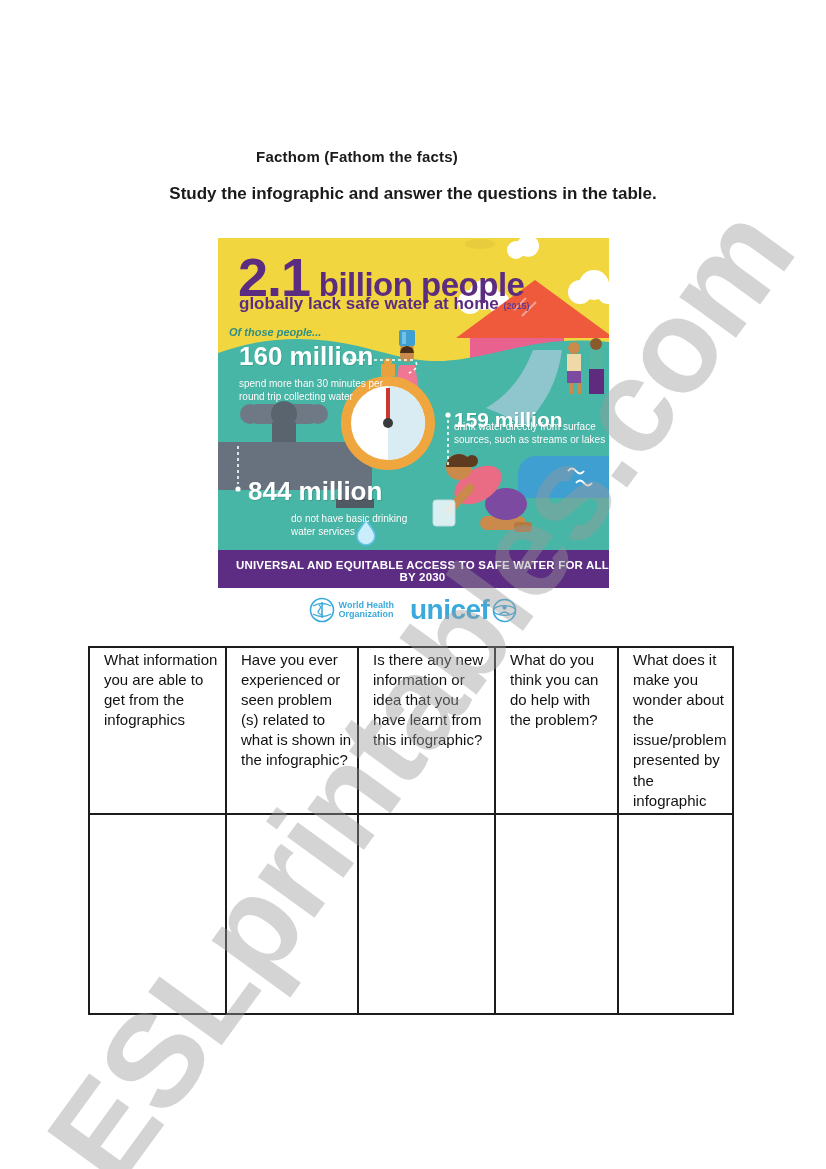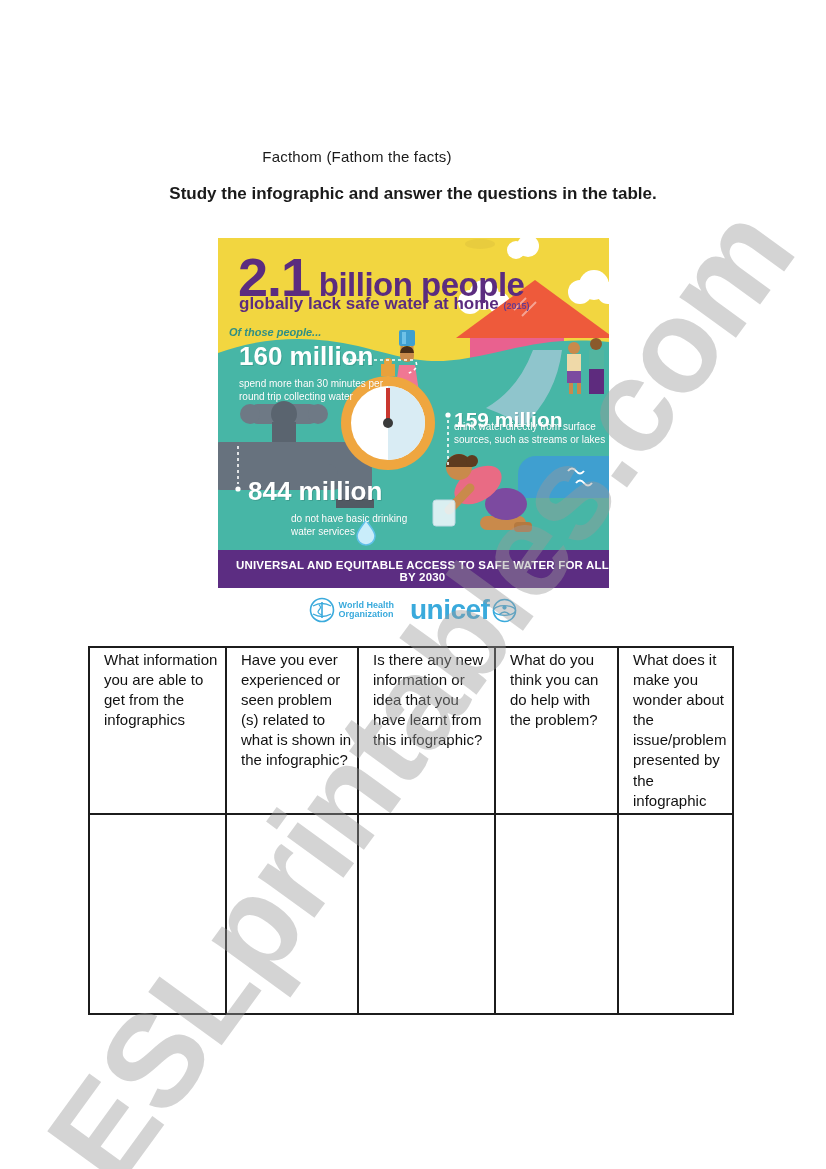--- a/index.html
+++ b/index.html
@@ -1,21 +1,21 @@
 <!DOCTYPE html>
 <html><head>
 <meta charset="utf-8">
 <style>
   html,body{margin:0;padding:0;background:#e8e8e8;}
   .page{position:relative;width:826px;height:1169px;background:#ffffff;margin:0 auto;
         font-family:"Liberation Sans",sans-serif;overflow:hidden;}
 
   
   .doc-title{position:absolute;top:148px;left:0;width:714px;text-align:center;
-             font-size:15px;font-weight:normal;color:#1a1a1a;letter-spacing:.2px;}
+             font-size:15px;font-weight:bold;color:#1a1a1a;letter-spacing:.2px;}
   .doc-subtitle{position:absolute;top:184px;left:0;width:826px;text-align:center;
              font-size:17px;font-weight:bold;color:#1a1a1a;}
 
   
   .infographic{position:absolute;left:218px;top:238px;width:391px;height:350px;overflow:hidden;}
   .infographic svg{position:absolute;left:0;top:0;}
   .ig-text{position:absolute;color:#fff;}
   .ig-headline{left:20px;top:8px;color:#5B2C7F;font-weight:800;white-space:nowrap;}
   .ig-headline .num{font-size:54px;letter-spacing:-1px;}
   .ig-headline .rest{font-size:33px;letter-spacing:-0.5px;}

